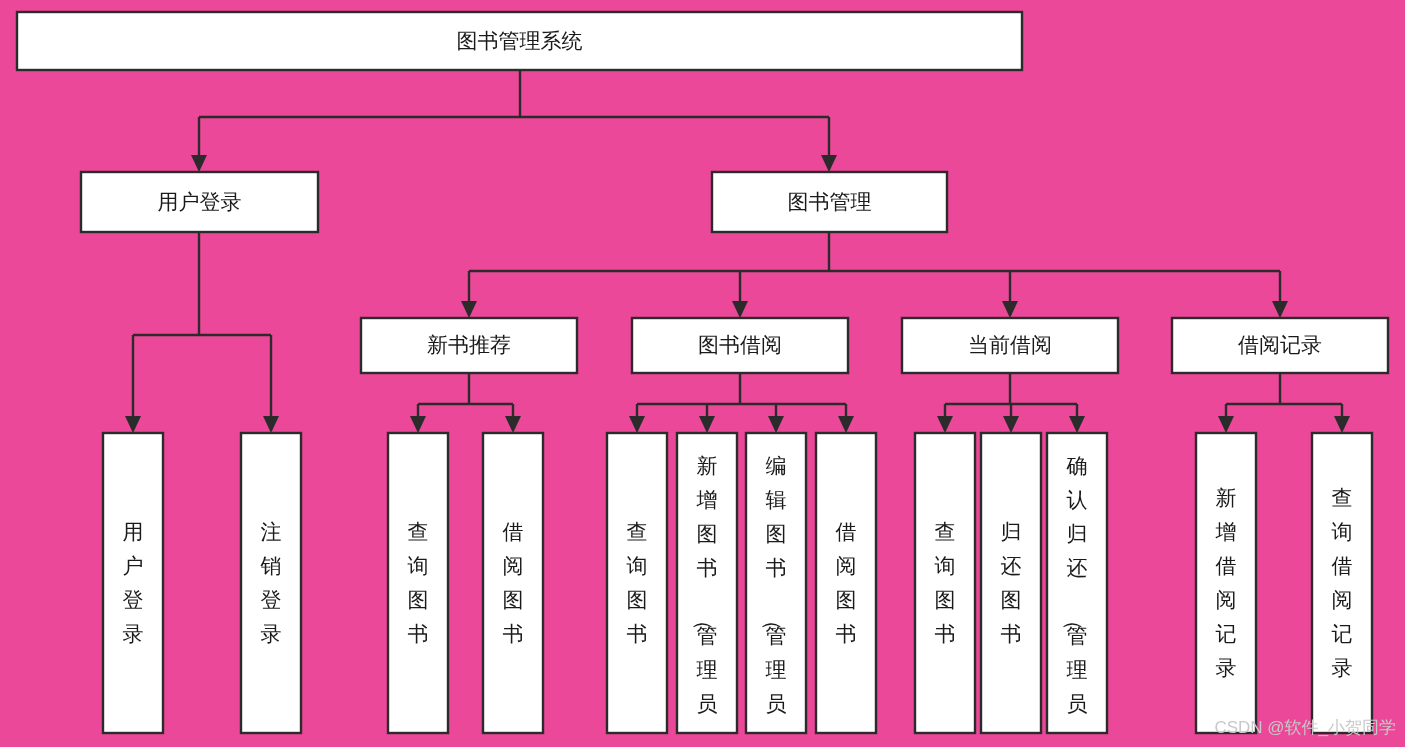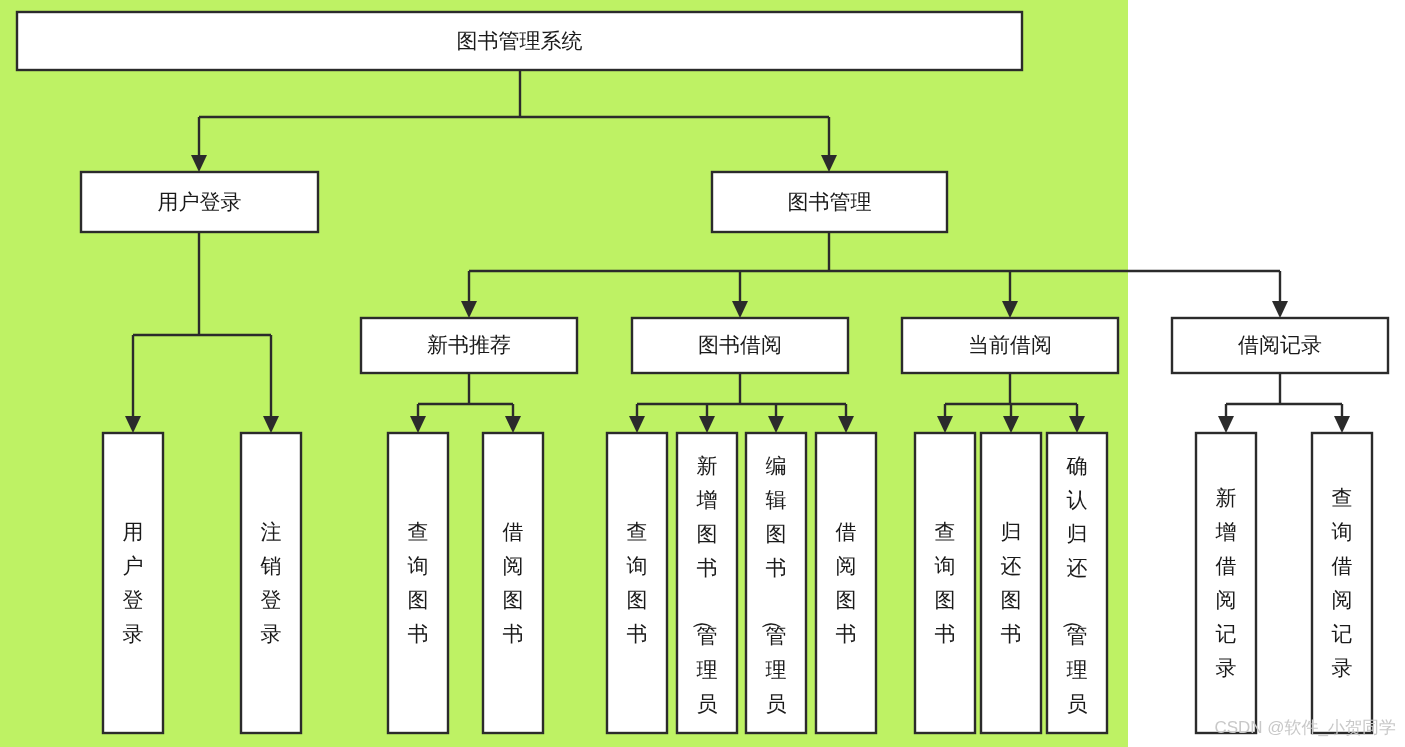--- a/index.html
+++ b/index.html
@@ -8,23 +8,23 @@
     background: #ffffff;
   }
   body {
     width: 1405px;
     height: 747px;
     font-family: "Liberation Sans", "DejaVu Sans", sans-serif;
     overflow: hidden;
   }
   #diagram-root {
     position: relative;
-    width: 1128px;
+    width: 1405px;
     height: 747px;
-    background: #bef264;
+    background: #ec4899;
   }
   svg.diagram-canvas {
     position: absolute;
     top: 0;
     left: 0;
     width: 1405px;
     height: 747px;
     display: block;
   }
   .node-box {

